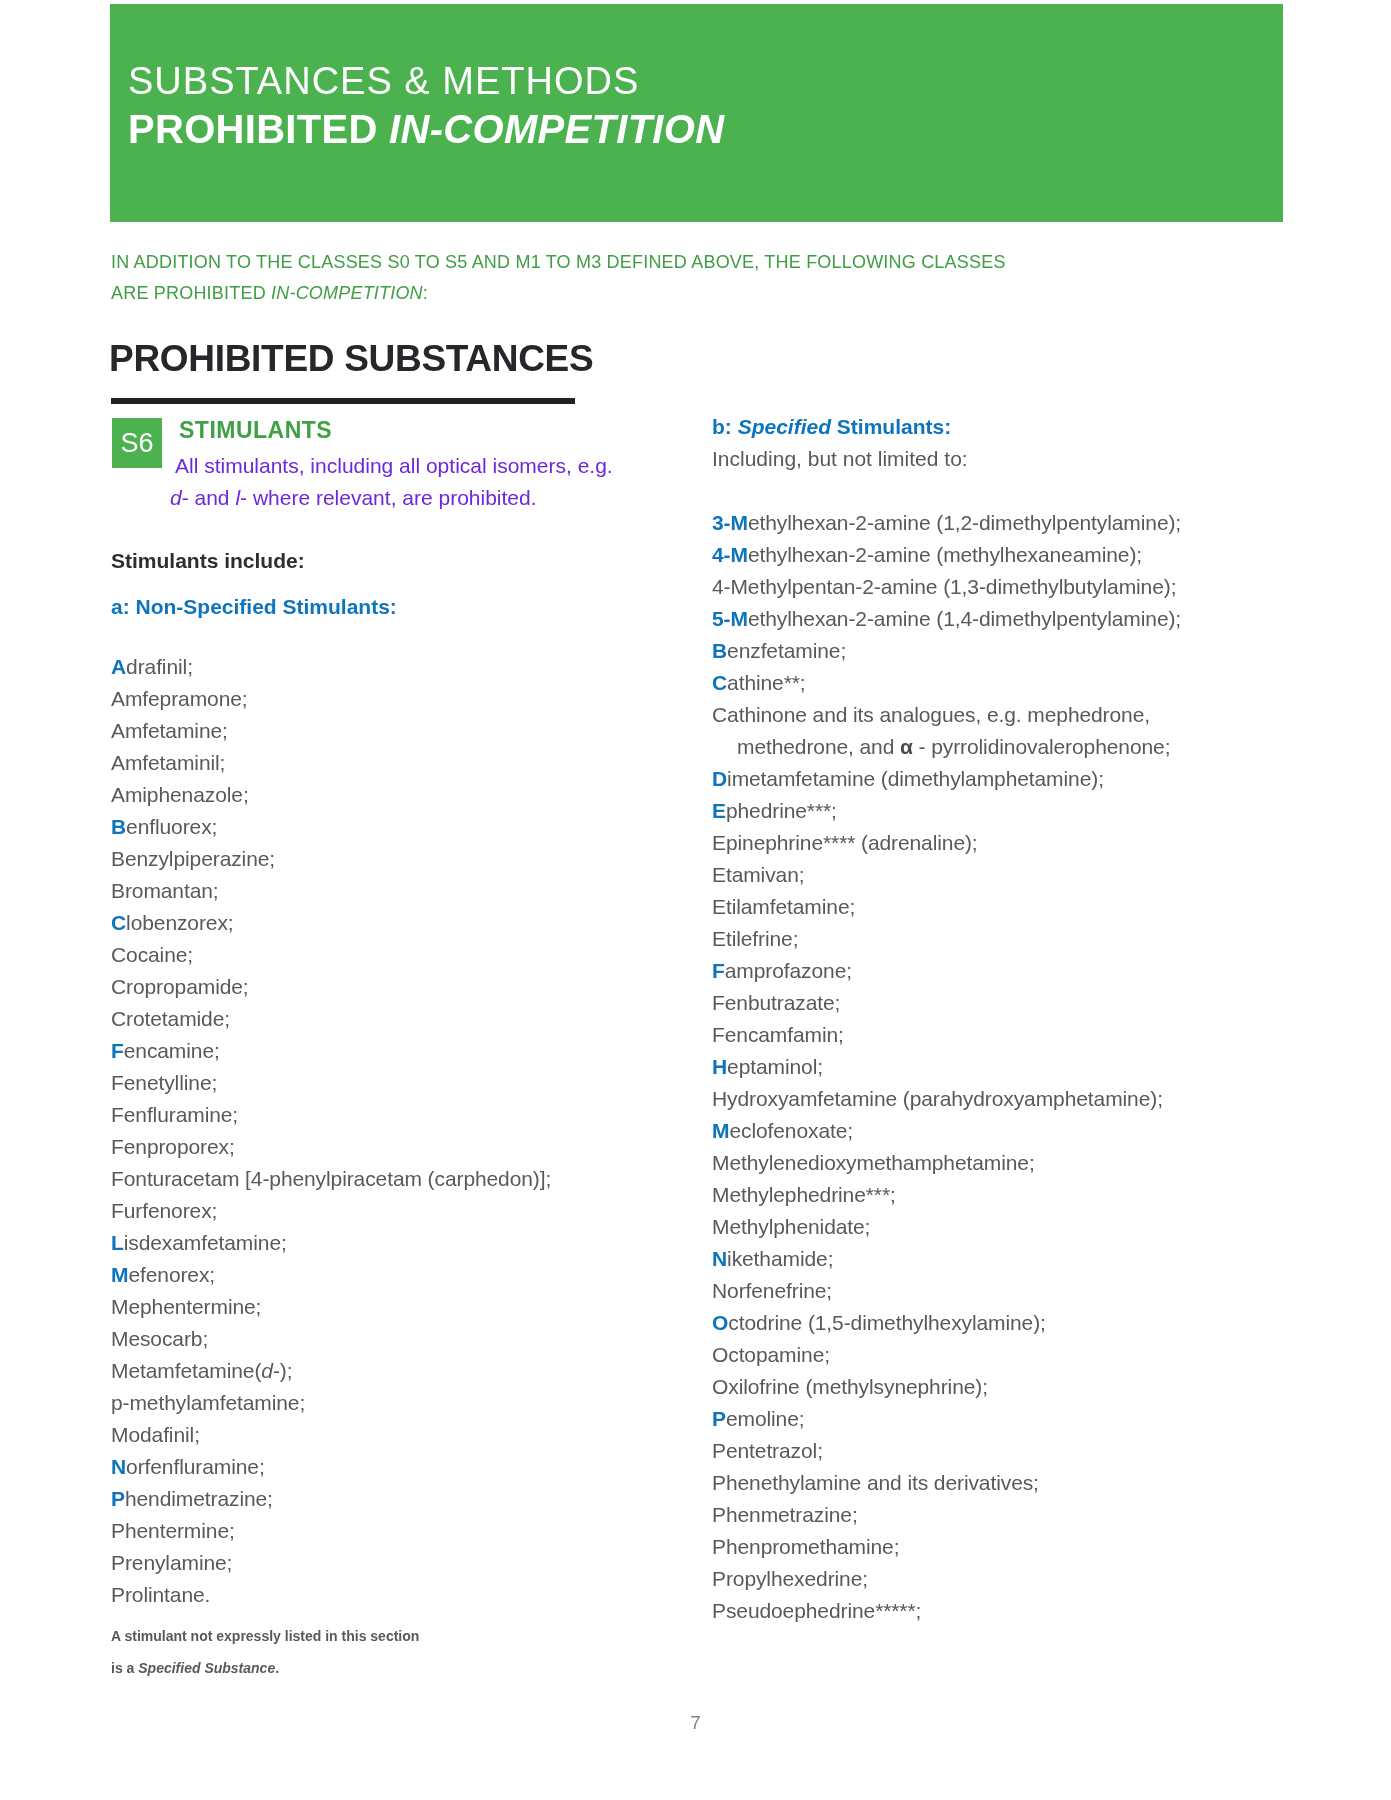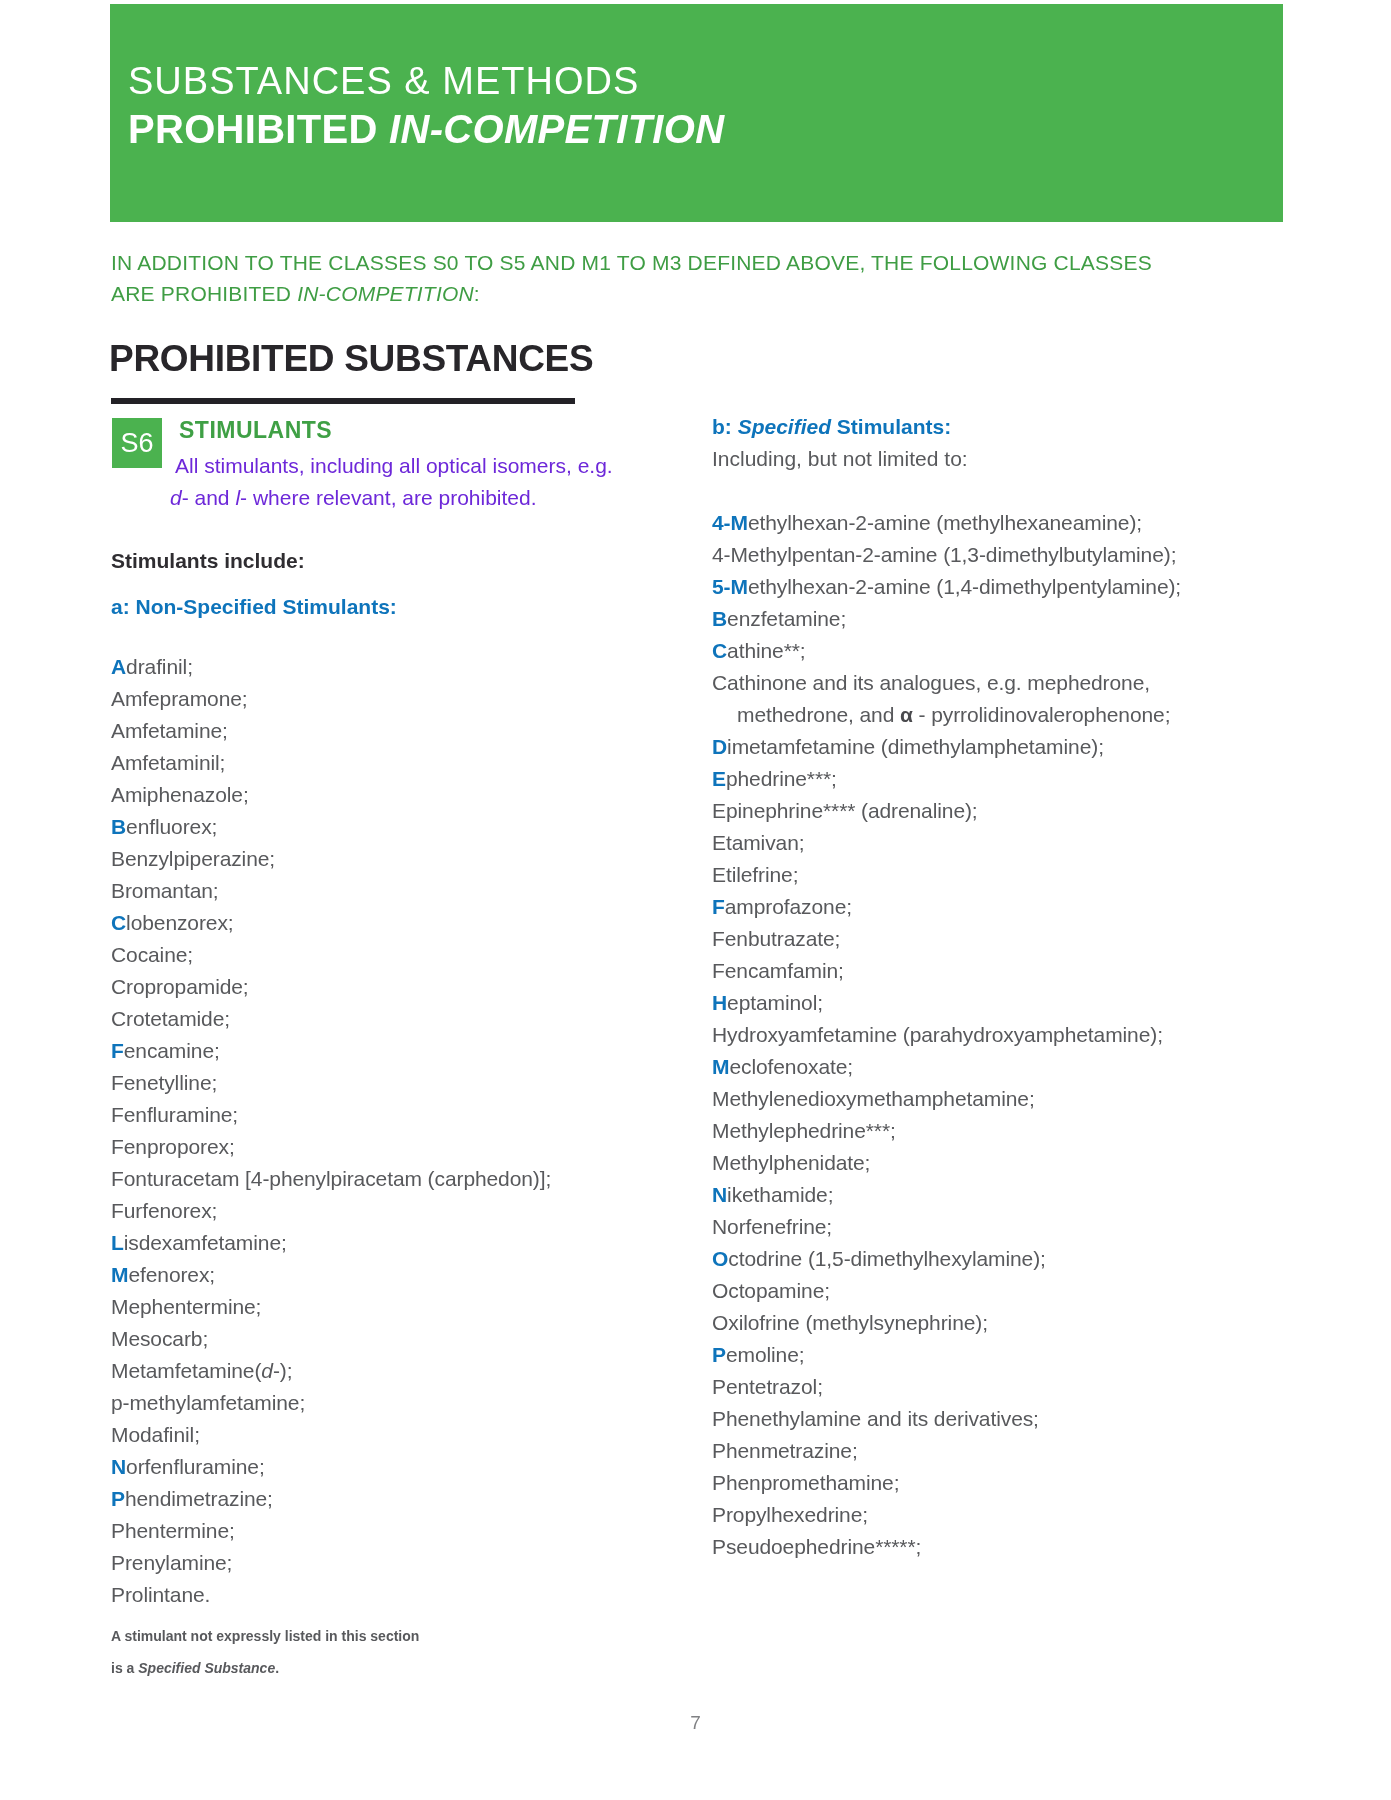--- a/index.html
+++ b/index.html
@@ -14,21 +14,21 @@
     background: #4bb24f; color: #ffffff;
   }
   .banner-inner { position: absolute; left: 18px; top: 54px; }
   .banner-line1 { font-size: 38px; font-weight: 400; letter-spacing: 1px; line-height: 46px; }
   .banner-line2 { font-size: 40px; line-height: 50px; letter-spacing: 0.3px; }
   .sg-wb  { font-weight: 700; }
   .sg-wbi { font-weight: 700; font-style: italic; }
   
   .intro {
     position: absolute; left: 111px; top: 247px; margin: 0;
-    font-size: 21px; line-height: 31px; color: #3f9d44; letter-spacing: 0.2px;
+    font-size: 18px; line-height: 31px; color: #3f9d44; letter-spacing: 0.2px;
   }
   
   .section-title {
     position: absolute; left: 109px; top: 338px; margin: 0;
     font-size: 37px; font-weight: 700; color: #28262a; letter-spacing: -0.3px;
   }
   .rule { position: absolute; left: 111px; top: 398px; width: 464px; height: 6px; background: #232126; }
   
   .s6-box {
     position: absolute; left: 112px; top: 418px; width: 50px; height: 50px;
@@ -125,31 +125,33 @@
     </div>
 
   <div class="note">
     <div>A stimulant not expressly listed in this section</div>
     <div><span>is a </span><span class="sg-i">Specified Substance</span><span>.</span></div>
   </div>
 
   <div class="b-heading"><span class="sg-hl">b: </span><span class="sg-hli">Specified</span><span class="sg-hl"> Stimulants:</span></div>
   <div class="b-sub">Including, but not limited to:</div>
   <div class="list-b">
+      <div class="li"><span class="sg-hl">3-M</span><span>ethylhexan-2-amine (1,2-dimethylpentylamine);</span></div>
       <div class="li"><span class="sg-hl">4-M</span><span>ethylhexan-2-amine (methylhexaneamine);</span></div>
       <div class="li"><span>4-Methylpentan-2-amine (1,3-dimethylbutylamine);</span></div>
       <div class="li"><span class="sg-hl">5-M</span><span>ethylhexan-2-amine (1,4-dimethylpentylamine);</span></div>
       <div class="li"><span class="sg-hl">B</span><span>enzfetamine;</span></div>
       <div class="li"><span class="sg-hl">C</span><span>athine**;</span></div>
       <div class="li"><span>Cathinone and its analogues, e.g. mephedrone,</span></div>
       <div class="li ind"><span>methedrone, and </span><span class="sg-b">α</span><span> - pyrrolidinovalerophenone;</span></div>
       <div class="li"><span class="sg-hl">D</span><span>imetamfetamine (dimethylamphetamine);</span></div>
       <div class="li"><span class="sg-hl">E</span><span>phedrine***;</span></div>
       <div class="li"><span>Epinephrine**** (adrenaline);</span></div>
       <div class="li"><span>Etamivan;</span></div>
+      <div class="li"><span>Etilamfetamine;</span></div>
       <div class="li"><span>Etilefrine;</span></div>
       <div class="li"><span class="sg-hl">F</span><span>amprofazone;</span></div>
       <div class="li"><span>Fenbutrazate;</span></div>
       <div class="li"><span>Fencamfamin;</span></div>
       <div class="li"><span class="sg-hl">H</span><span>eptaminol;</span></div>
       <div class="li"><span>Hydroxyamfetamine (parahydroxyamphetamine);</span></div>
       <div class="li"><span class="sg-hl">M</span><span>eclofenoxate;</span></div>
       <div class="li"><span>Methylenedioxymethamphetamine;</span></div>
       <div class="li"><span>Methylephedrine***;</span></div>
       <div class="li"><span>Methylphenidate;</span></div>

